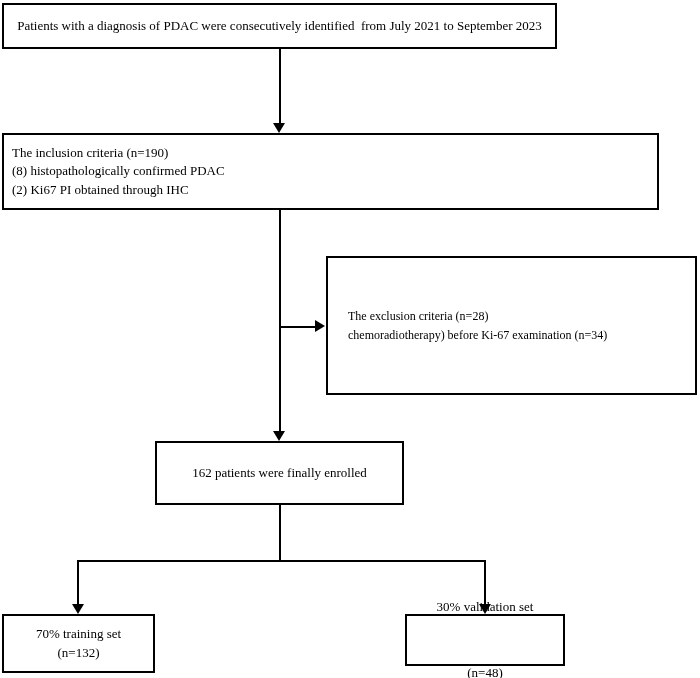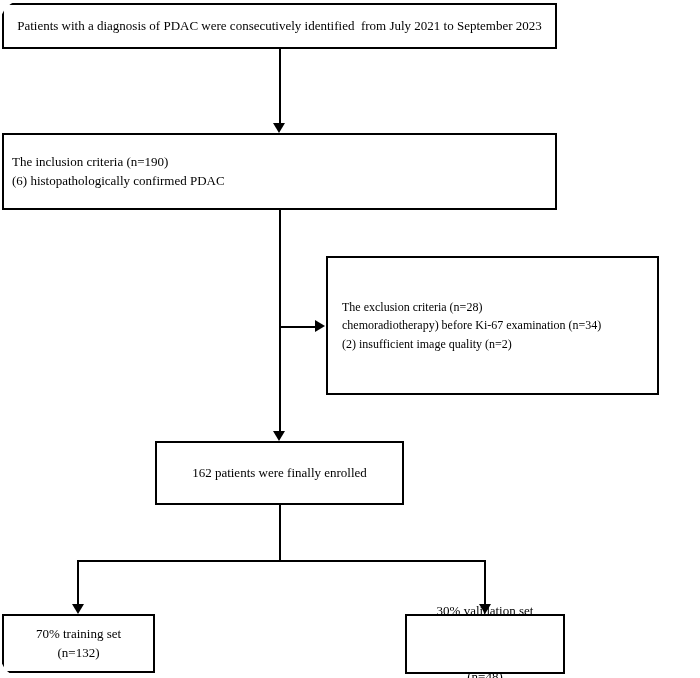--- a/index.html
+++ b/index.html
@@ -8,21 +8,20 @@
     background: #ffffff;
   }
   #flowchart {
     position: relative;
     width: 700px;
     height: 678px;
     background: #ffffff;
     font-family: "Liberation Serif", "DejaVu Serif", serif;
     color: #000000;
     overflow: hidden;
-    border-radius: 24px;
   }
   .fc-box {
     position: absolute;
     box-sizing: border-box;
     border: 2px solid #000000;
     background: #ffffff;
     display: flex;
     flex-direction: column;
     justify-content: center;
   }
@@ -61,25 +60,25 @@
   .arrow-right {
     position: absolute;
     width: 0; height: 0;
     border-top: 6px solid transparent;
     border-bottom: 6px solid transparent;
     border-left: 10px solid #000000;
   }
 
   
   #box-identified { left: 2px;   top: 3px;   width: 555px; height: 46px; }
-  #box-inclusion  { left: 2px;   top: 133px; width: 555px; height: 77px; padding: 0 8px; }
-  #box-exclusion  { left: 326px; top: 256px; width: 333px; height: 139px; padding: 2px 14px; }
+  #box-inclusion  { left: 2px;   top: 133px; width: 657px; height: 77px; padding: 0 8px; }
+  #box-exclusion  { left: 326px; top: 256px; width: 371px; height: 139px; padding: 2px 20px; }
   #box-enrolled   { left: 155px; top: 441px; width: 249px; height: 64px; align-items: center; }
   #box-training   { left: 2px;   top: 614px; width: 153px; height: 59px; }
-  #box-validation { left: 405px; top: 614px; width: 160px; height: 60px; gap: 48px; }
+  #box-validation { left: 405px; top: 614px; width: 160px; height: 52px; gap: 48px; }
 
   
   #line-top-to-inclusion      { left: 279px; top: 49px;  height: 76px; }
   #arrow-into-inclusion       { left: 273px; top: 123px; }
   #line-inclusion-to-enrolled { left: 279px; top: 210px; height: 223px; }
   #arrow-into-enrolled        { left: 273px; top: 431px; }
   #line-branch-exclusion      { left: 280px; top: 326px; width: 36px; }
   #arrow-into-exclusion       { left: 315px; top: 320px; }
   #line-enrolled-down         { left: 279px; top: 505px; height: 57px; }
   #line-split-horizontal      { left: 77px;  top: 560px; width: 409px; }
@@ -95,32 +94,32 @@
 
   <div id="box-identified" class="fc-box center">
     <div class="fc-line-text">Patients with a diagnosis of PDAC were consecutively identified  from July 2021 to September 2023</div>
   </div>
 
   <div id="line-top-to-inclusion" class="vline"></div>
   <div id="arrow-into-inclusion" class="arrow-down"></div>
 
   <div id="box-inclusion" class="fc-box left">
     <div class="fc-line-text">The inclusion criteria (n=190)</div>
-    <div class="fc-line-text">(6) histopathologically confirmed PDAC</div>
+    <div class="fc-line-text">(8) histopathologically confirmed PDAC</div>
+    <div class="fc-line-text">(2) Ki67 PI obtained through IHC</div>
   </div>
 
   <div id="line-inclusion-to-enrolled" class="vline"></div>
   <div id="line-branch-exclusion" class="hline"></div>
   <div id="arrow-into-exclusion" class="arrow-right"></div>
   <div id="arrow-into-enrolled" class="arrow-down"></div>
 
   <div id="box-exclusion" class="fc-box left">
     <div class="fc-line-text">The exclusion criteria (n=28)</div>
     <div class="fc-line-text">chemoradiotherapy) before Ki-67 examination (n=34)</div>
-    <div class="fc-line-text">(2) insufficient image quality (n=2)</div>
   </div>
 
   <div id="box-enrolled" class="fc-box center">
     <div class="fc-line-text">162 patients were finally enrolled</div>
   </div>
 
   <div id="line-enrolled-down" class="vline"></div>
   <div id="line-split-horizontal" class="hline"></div>
   <div id="line-down-training" class="vline"></div>
   <div id="arrow-into-training" class="arrow-down"></div>

